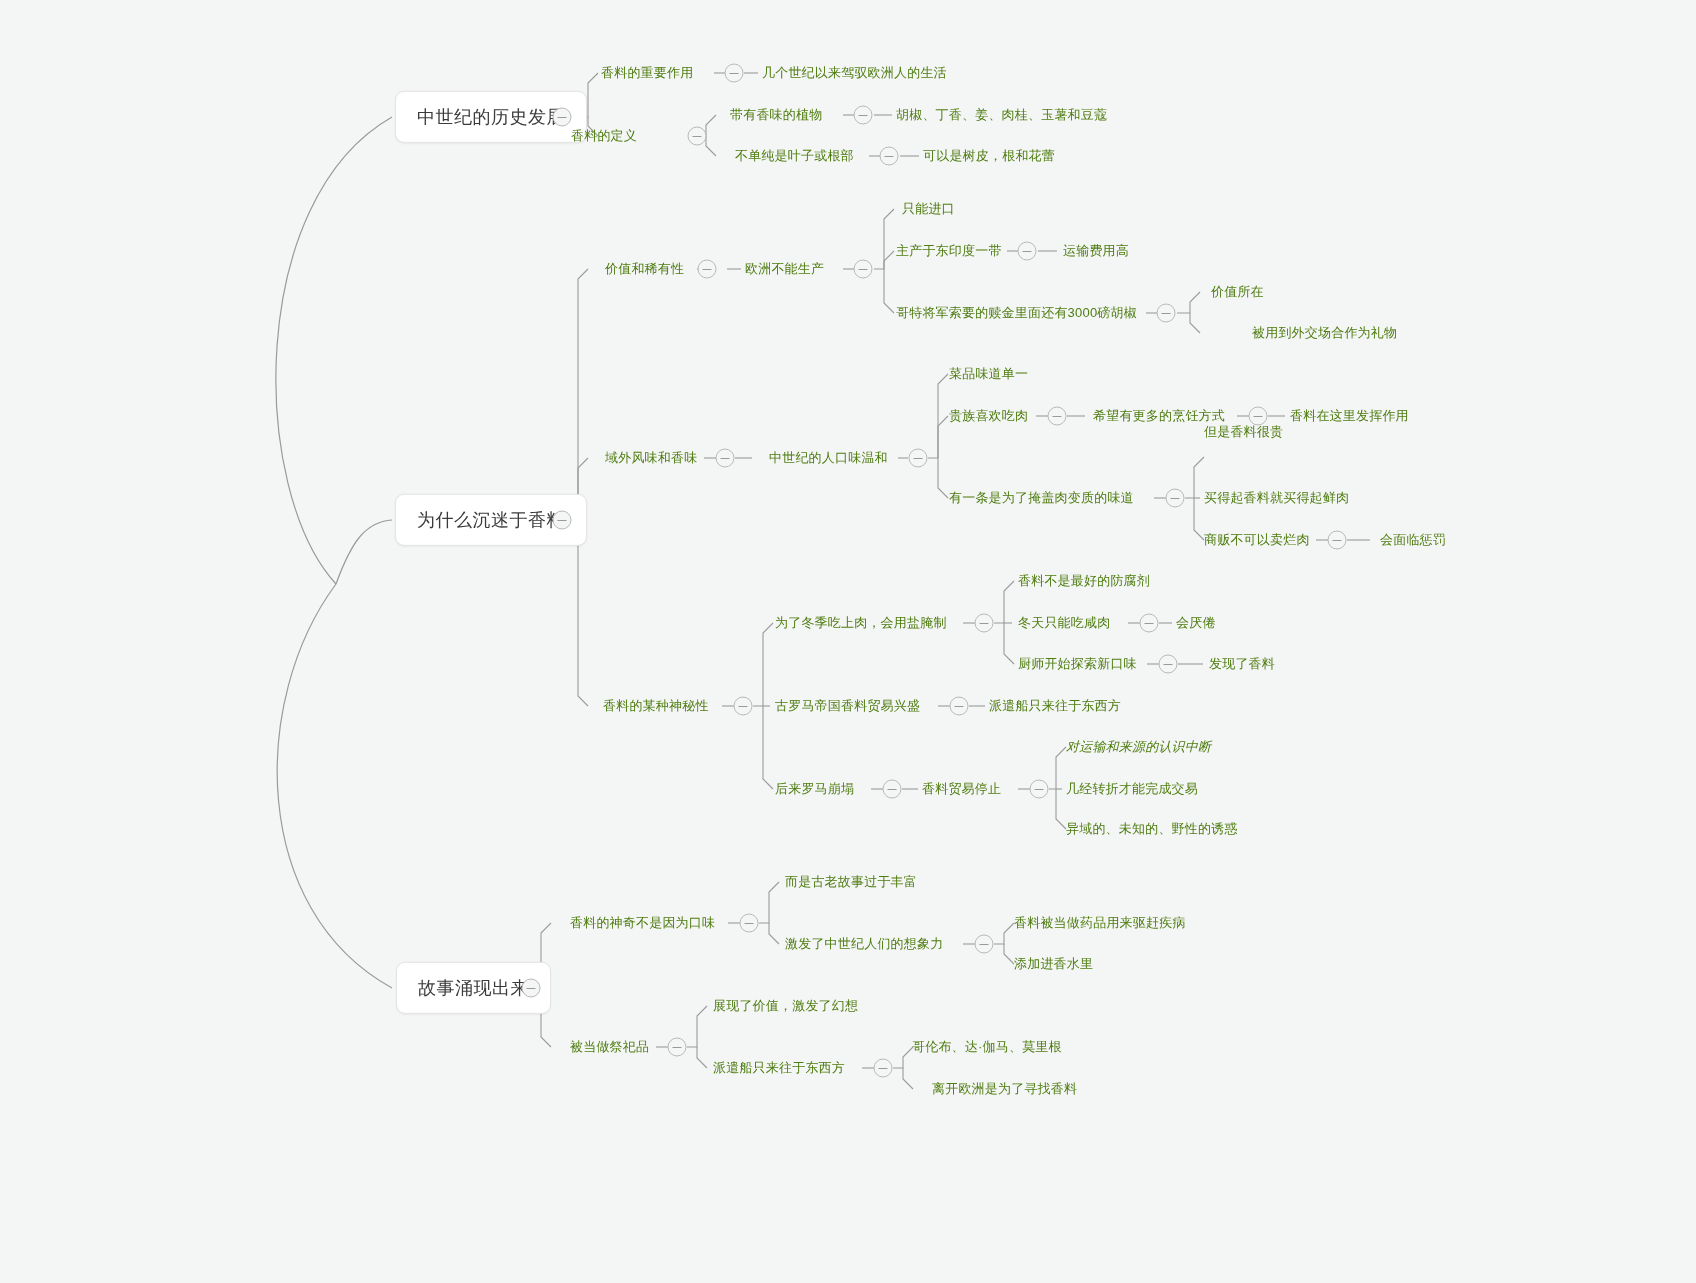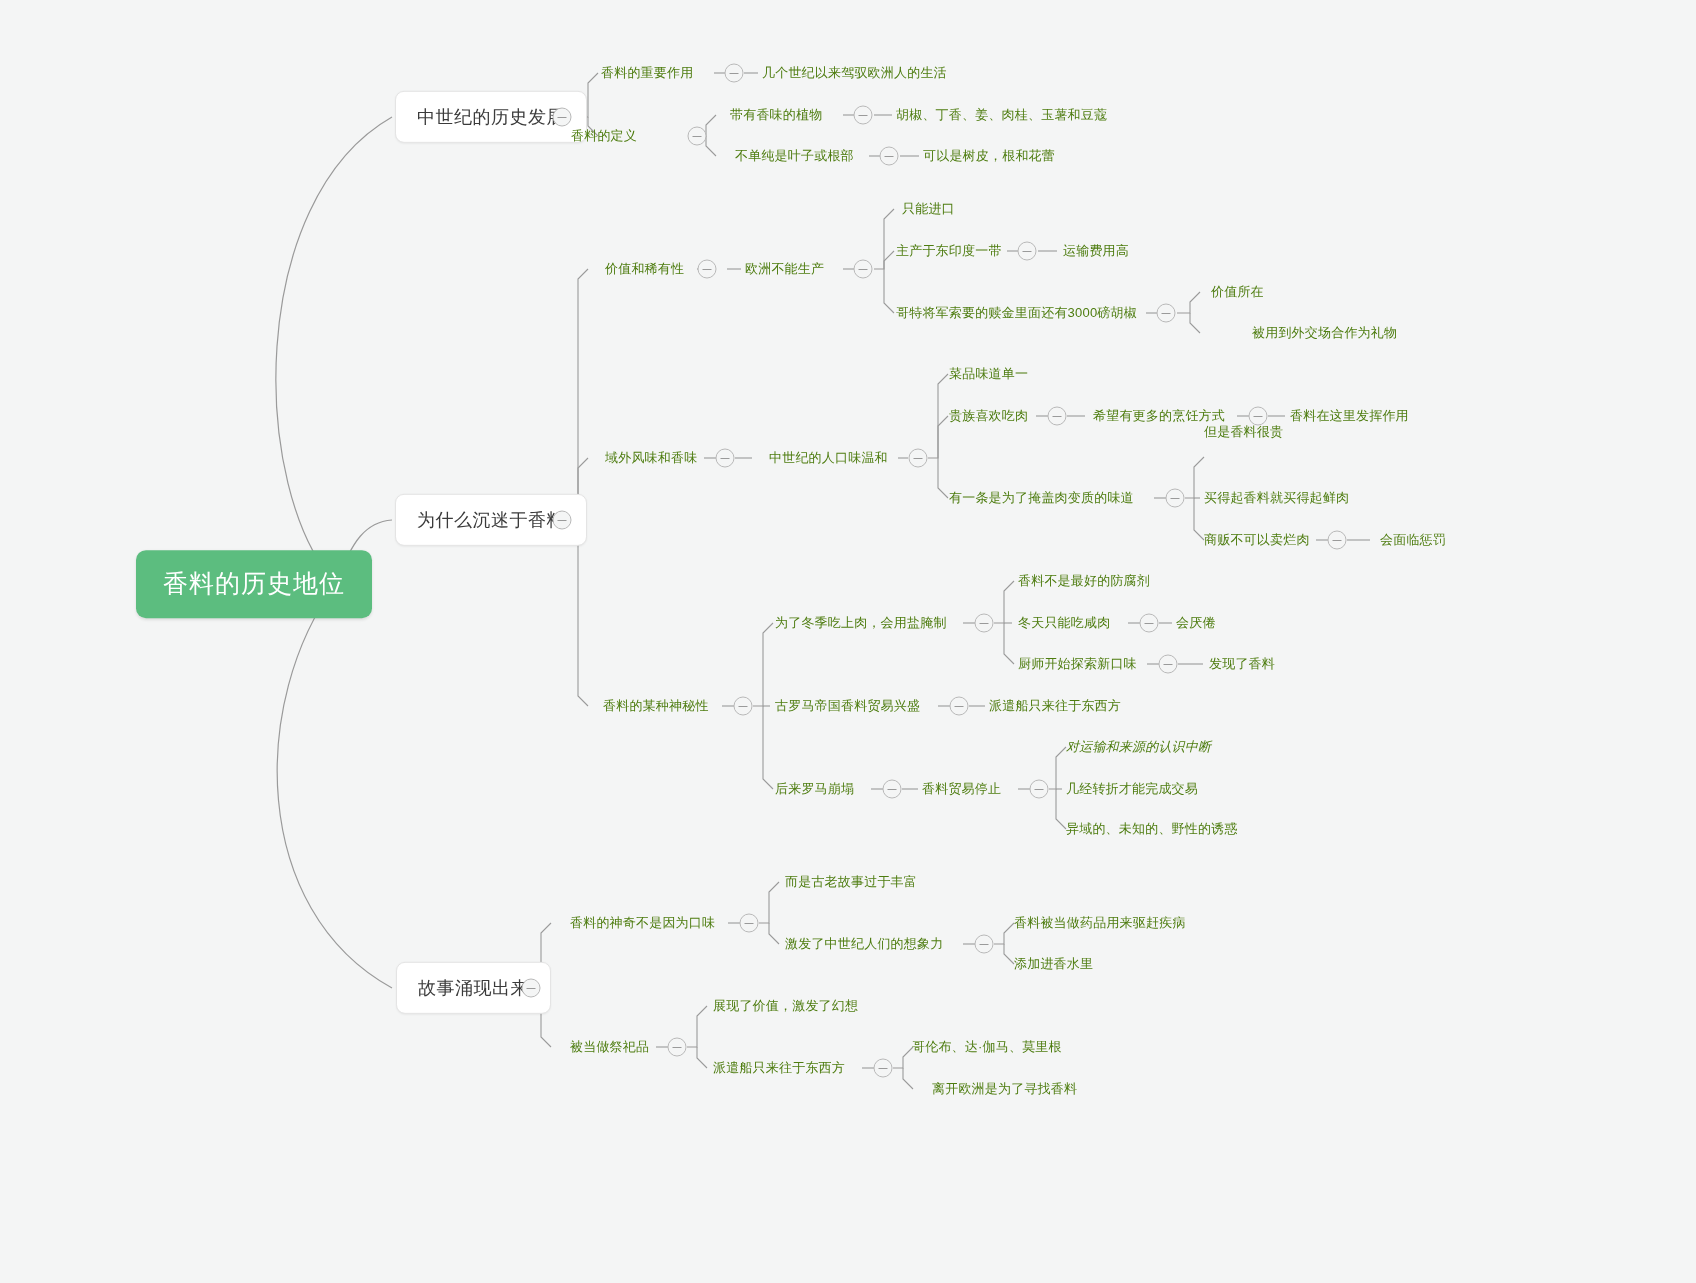--- a/index.html
+++ b/index.html
@@ -164,21 +164,20 @@
       <path d="M 1004 944 L 1004 954 L 1014 964"></path>
       <path d="M 656 1047 L 668 1047"></path>
       <path d="M 687 1047 L 697 1047 L 697 1016 L 707 1006"></path>
       <path d="M 697 1047 L 697 1058 L 707 1068"></path>
       <path d="M 862 1068 L 874 1068"></path>
       <path d="M 893 1068 L 903 1068 L 903 1057 L 913 1047"></path>
       <path d="M 903 1068 L 903 1079 L 913 1089"></path>
     </g>
   </svg>
 
-  <div class="node root" style="left:136px; top:584px;">香料的历史地位</div>
 
   <div id="nodes">
       <div class="node branch" style="left: 395px; top: 117px; transform: translateY(-50%);">中世纪的历史发展</div>
       <div class="toggle" style="left: 562px; top: 117px;"></div>
       <div class="node" style="left: 601px; top: 73px;">香料的重要作用</div>
       <div class="toggle" style="left: 734px; top: 73px;"></div>
       <div class="node" style="left: 762px; top: 73px;">几个世纪以来驾驭欧洲人的生活</div>
       <div class="node" style="left: 571px; top: 136px;">香料的定义</div>
       <div class="toggle" style="left: 697px; top: 136px;"></div>
       <div class="node" style="left: 730px; top: 115px;">带有香味的植物</div>

